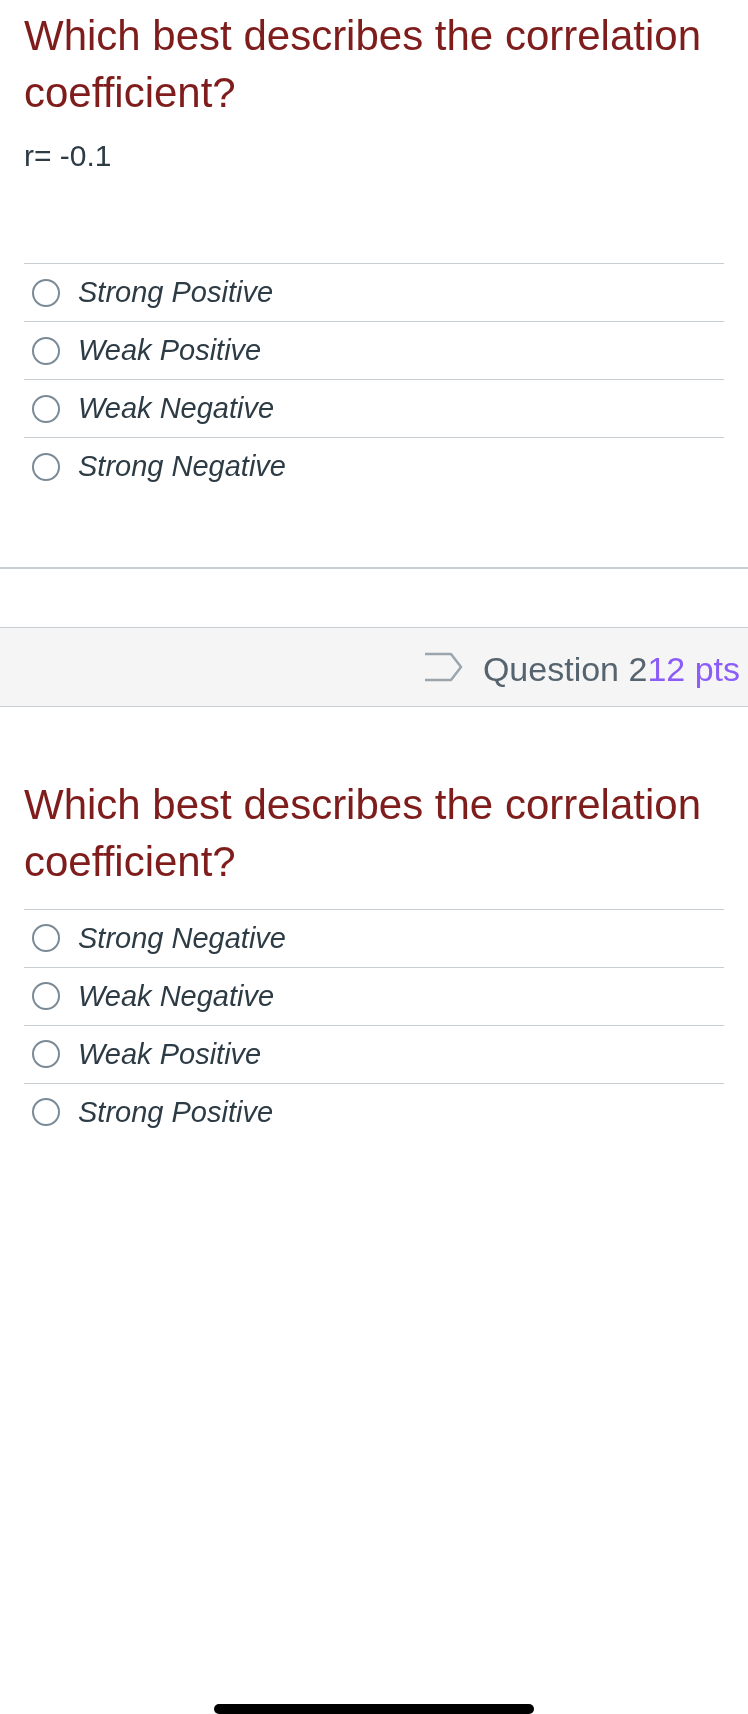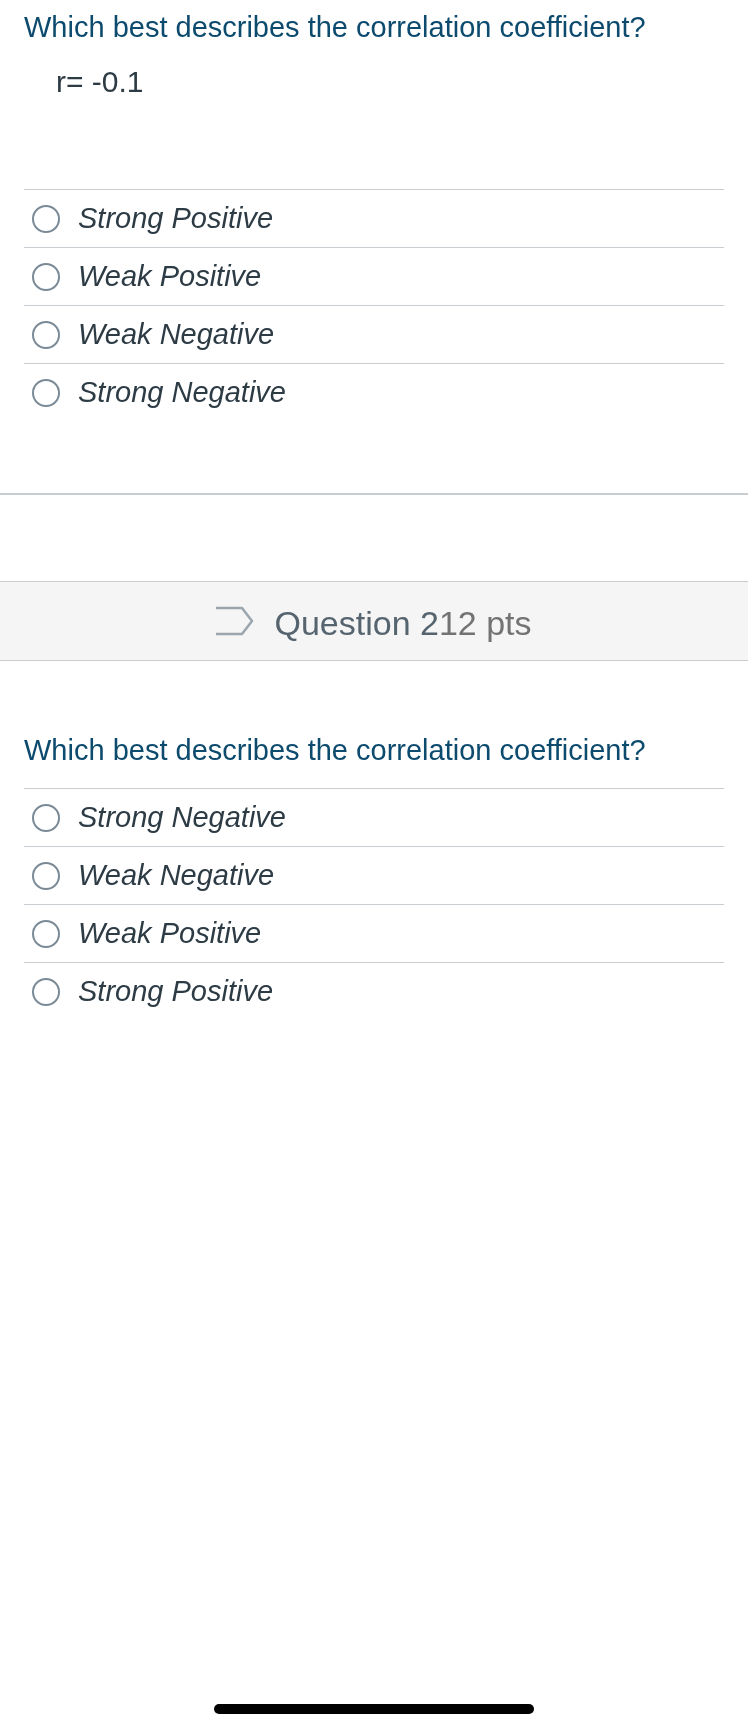--- a/index.html
+++ b/index.html
@@ -11,33 +11,32 @@
       font-family: 'Segoe UI', 'Helvetica Neue', Arial, sans-serif;
       background: #ffffff;
       color: #2d3b45;
       width: 748px;
       overflow-x: hidden;
     }
     .question-body {
       padding: 0 24px 40px 24px;
     }
     .question-prompt {
-      font-size: 29px;
+      font-size: 42px;
       line-height: 1.35;
-      color: #0c4a6e;
+      color: #7f1d1d;
       font-weight: 400;
       margin-bottom: 18px;
       margin-top: 8px;
     }
     .question-value {
       font-size: 30px;
       color: #2d3b45;
       font-weight: 400;
       margin-bottom: 90px;
-      margin-left: 32px;
     }
     .options {
       border-top: 1px solid #c7cdd1;
     }
     .option-row {
       display: flex;
       align-items: center;
       padding: 12px 0 12px 8px;
       border-bottom: 1px solid #c7cdd1;
       cursor: pointer;
@@ -64,45 +63,45 @@
       height: 2px;
       background: #c7cdd1;
       margin: 32px 0 0 0;
       width: 100%;
     }
     .question-header {
       background: #f5f5f5;
       border-top: 1.5px solid #c7cdd1;
       border-bottom: 1.5px solid #c7cdd1;
       padding: 18px 0 14px 0;
-      margin-top: 86px;
+      margin-top: 58px;
       display: flex;
       align-items: center;
-      justify-content: center;
+      justify-content: flex-end;
       position: relative;
     }
     .question-header-left {
       display: flex;
       align-items: center;
       padding-left: 0;
     }
     .bookmark-icon {
       margin-left: 0;
       margin-right: 16px;
     }
     .question-title {
       font-size: 34px;
       color: #55646e;
       font-weight: 400;
     }
     .question-points {
       font-size: 34px;
-      color: #737373;
+      color: #8b5cf6;
       font-weight: 400;
-      padding-right: 0;
+      padding-right: 8px;
     }
     .q2-body {
       padding-top: 62px;
     }
     .bottom-bar {
       position: fixed;
       bottom: 0;
       left: 50%;
       transform: translateX(-50%);
       width: 320px;

